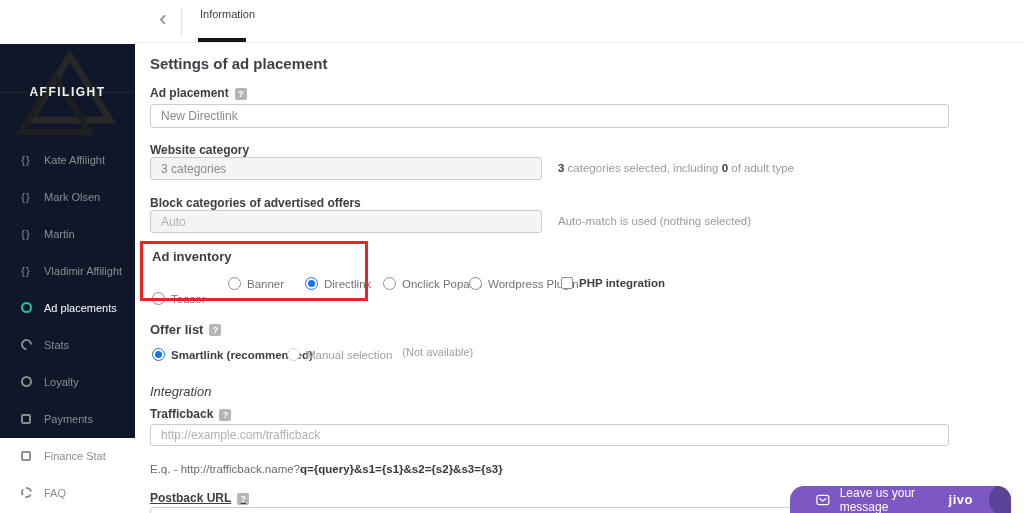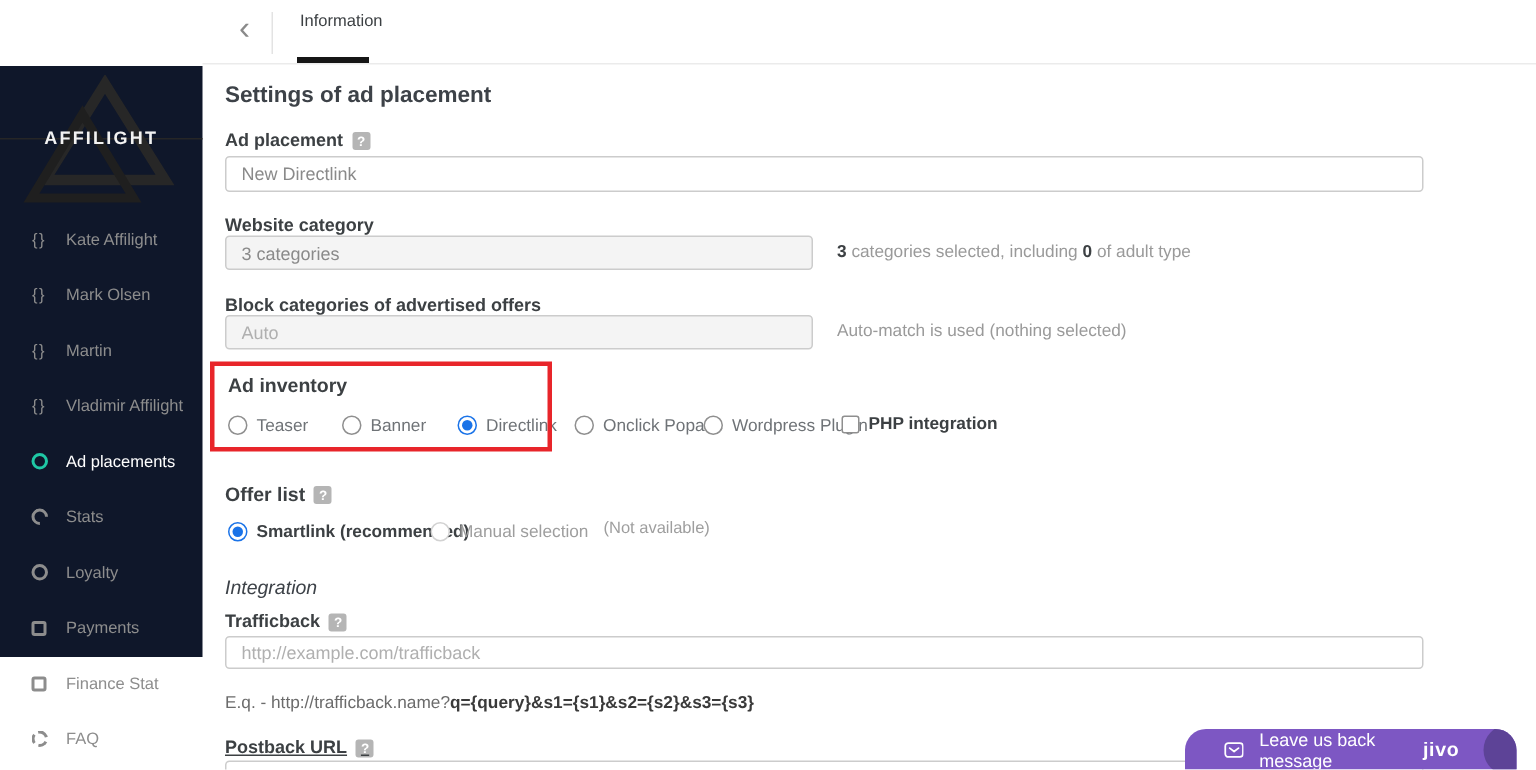--- a/index.html
+++ b/index.html
@@ -188,21 +188,21 @@
 
   <div class="abs field-label" style="left:15px; top:153px;">
     <span>Block categories of advertised offers</span>
   </div>
   <input class="abs txt-input dim" style="left: 15px; top: 167px; width: 392px; height: 23px;" placeholder="Auto">
   <div class="abs side-note" style="left:423px; top:172px;">Auto-match is used (nothing selected)</div>
 
   <div class="abs red-box" style="left:5px; top:198px; width:228px; height:60px;"></div>
 
   <div class="abs section-title" style="left:17px; top:206px;">Ad inventory</div>
-  <div class="abs opt" style="left:17px; top:234px;">
+  <div class="abs opt" style="left:17px; top:249px;">
     <span class="radio"></span>
     <span>Teaser</span>
   </div>
   <div class="abs opt" style="left:93px; top:234px;">
     <span class="radio"></span>
     <span>Banner</span>
   </div>
   <div class="abs opt" style="left:170px; top:234px;">
     <span class="radio sel"></span>
     <span>Directlink</span>
@@ -250,16 +250,16 @@
     <span class="help">?</span>
   </div>
   <input class="abs txt-input" style="left: 15px; top: 464px; width: 799px; height: 24px;" placeholder="http://example.com/postback">
 </div>
 
 <div class="chat">
   <svg width="16" height="14" viewBox="0 0 16 14">
     <rect x="1" y="1.5" width="14" height="11" rx="2.5" fill="none" stroke="#ffffff" stroke-width="1.4"></rect>
     <path d="M4.5 5.5 L8 8.2 L11.5 5.5" fill="none" stroke="#ffffff" stroke-width="1.4" stroke-linecap="round" stroke-linejoin="round"></path>
   </svg>
-  <span class="chat-msg">Leave us back message</span>
+  <span class="chat-msg">Leave us your message</span>
   <span class="chat-brand">jivo</span>
   <span class="chat-leaf"></span>
 </div>
 
 </body></html>

